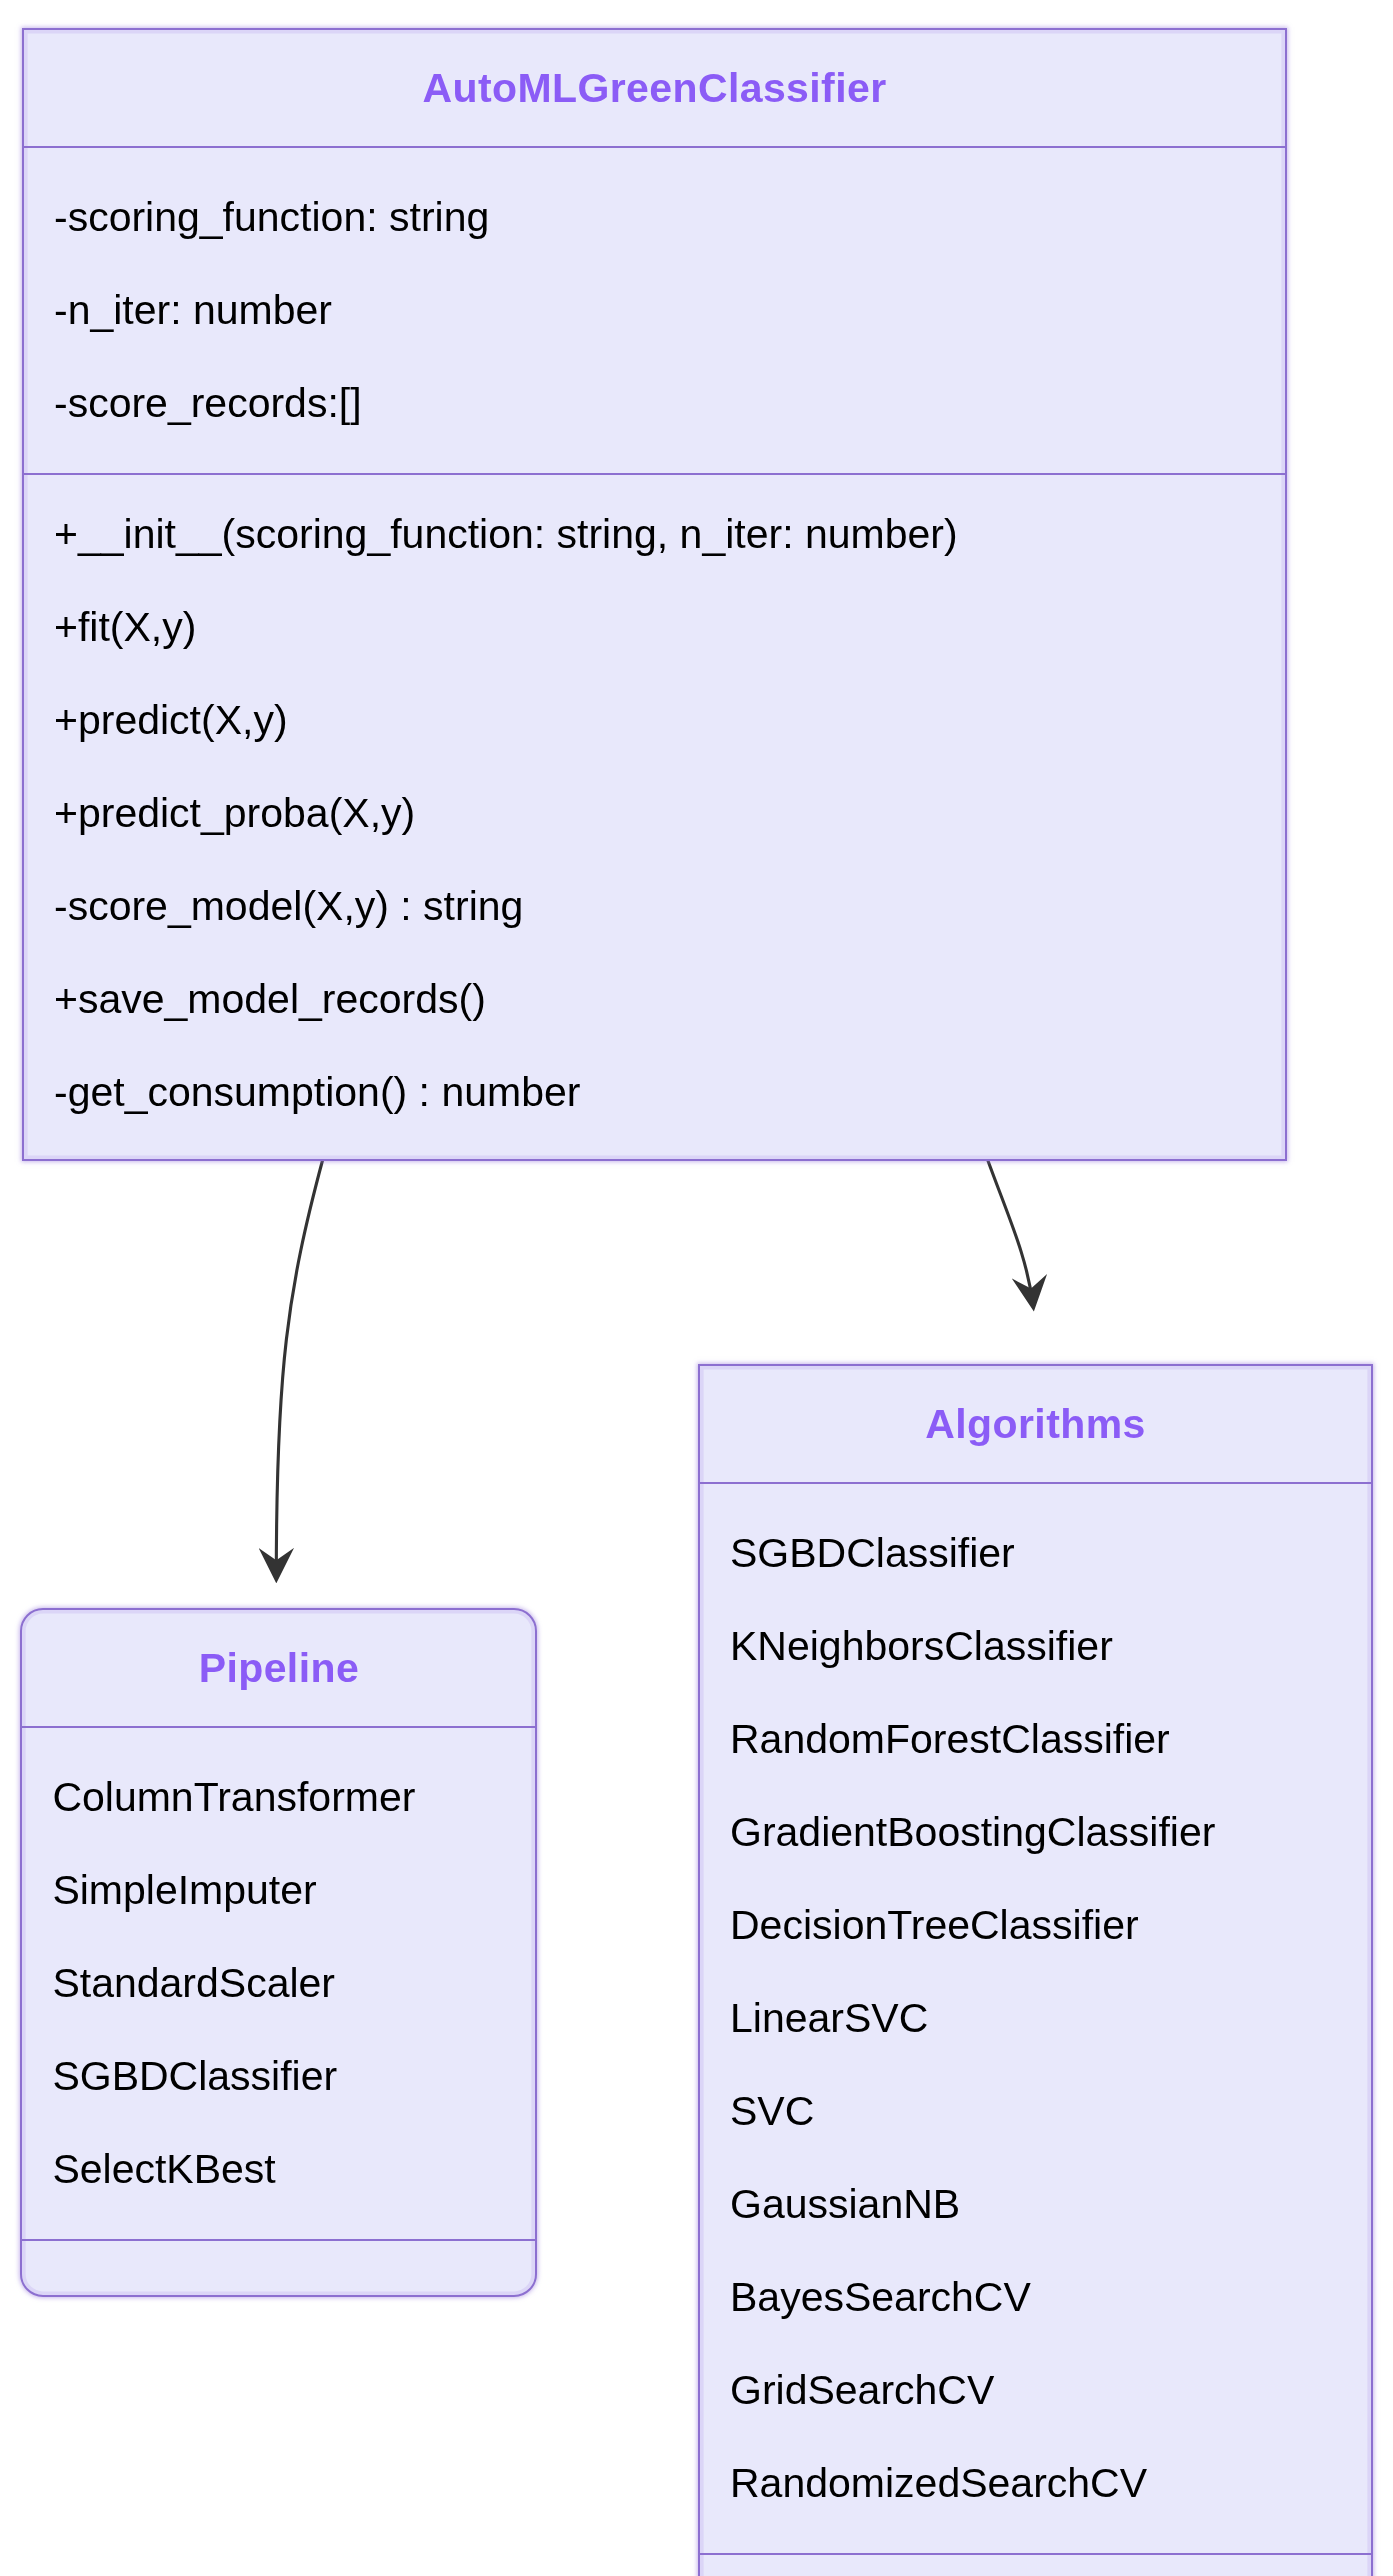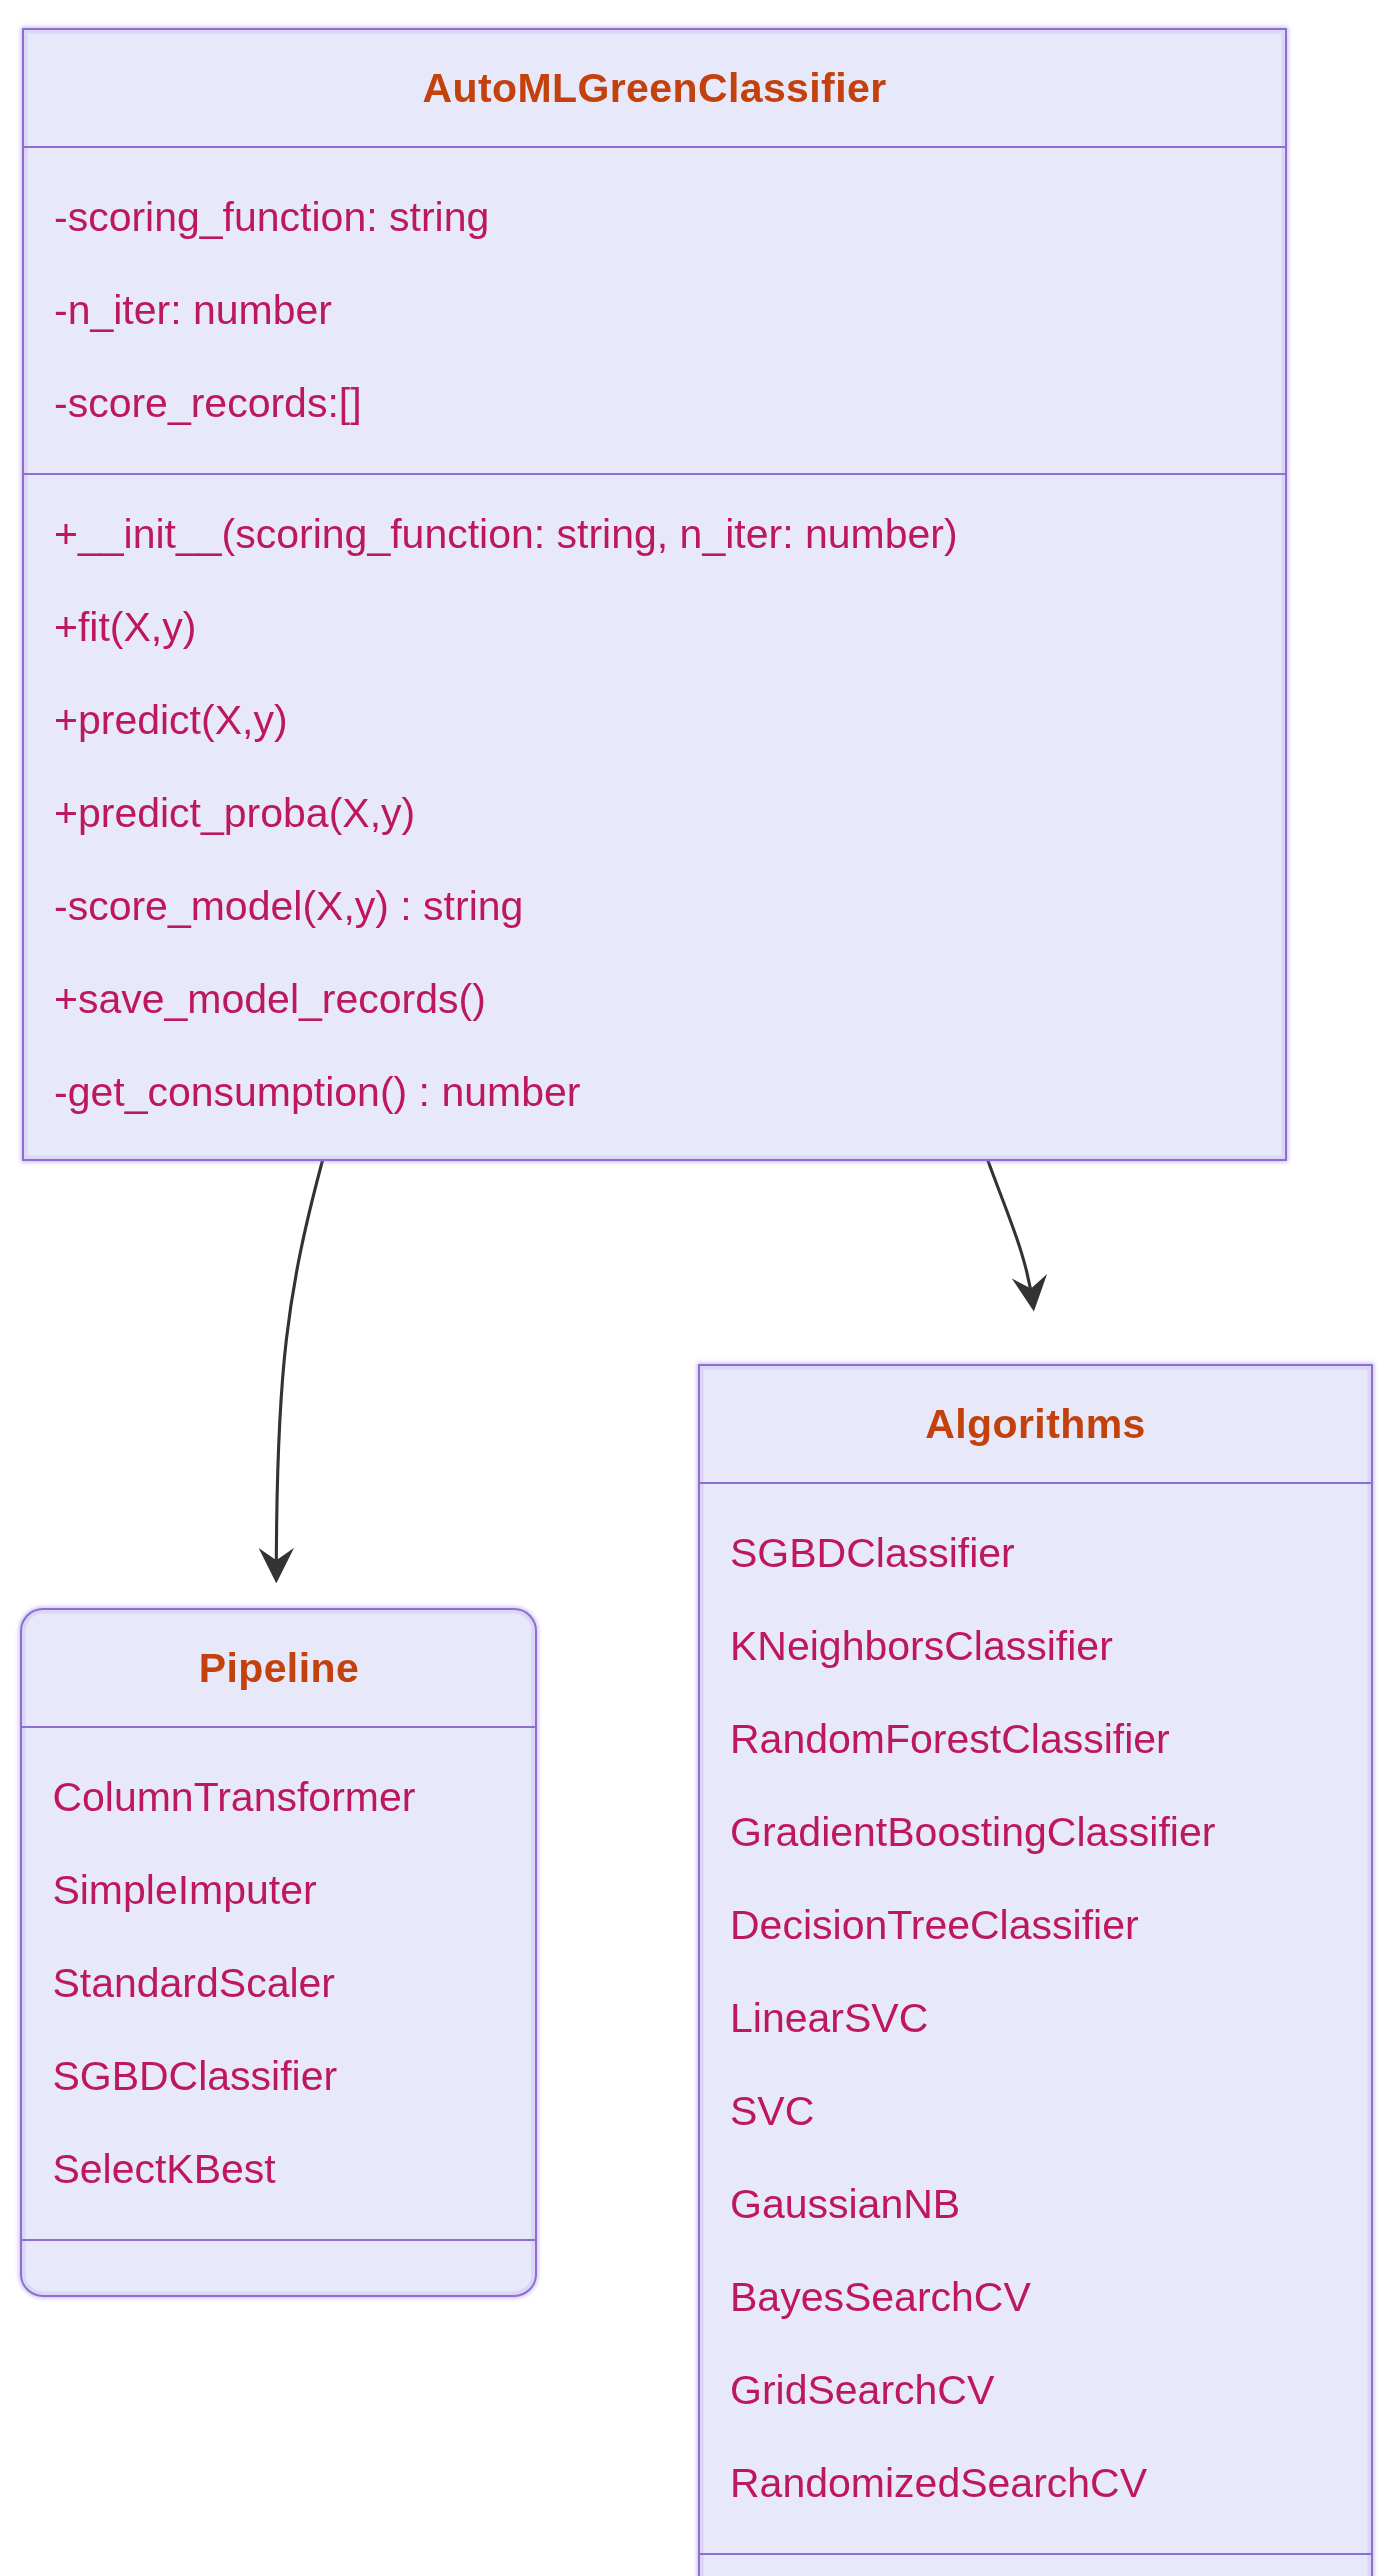--- a/index.html
+++ b/index.html
@@ -38,21 +38,21 @@
                 inset 0 0 0 3.6px rgba(190,170,240,0.30);
   }
   .class-title {
     flex: 0 0 auto;
     height: 116px;
     display: flex;
     align-items: center;
     justify-content: center;
     font-size: 41px;
     font-weight: bold;
-    color: #c2410c;
+    color: #8b5cf6;
     letter-spacing: 0.4px;
   }
   .divider {
     flex: 0 0 auto;
     height: 0;
     border-top: 2.7px solid #8C6FD0;
   }
   .section {
     flex: 0 0 auto;
     padding: 23px 0;
@@ -63,21 +63,21 @@
   }
   .empty-strip {
     flex: 1 1 auto;
   }
   .member-row {
     height: 93px;
     display: flex;
     align-items: center;
     padding: 0 10.7px 0 30px;
     font-size: 41px;
-    color: #be185d;
+    color: #000000;
     white-space: nowrap;
   }
 </style>
 </head>
 <body>
 
 <div class="canvas">
 
   <svg class="edges-svg" viewBox="0 0 1568 2899" xmlns="http://www.w3.org/2000/svg">
     <defs>

